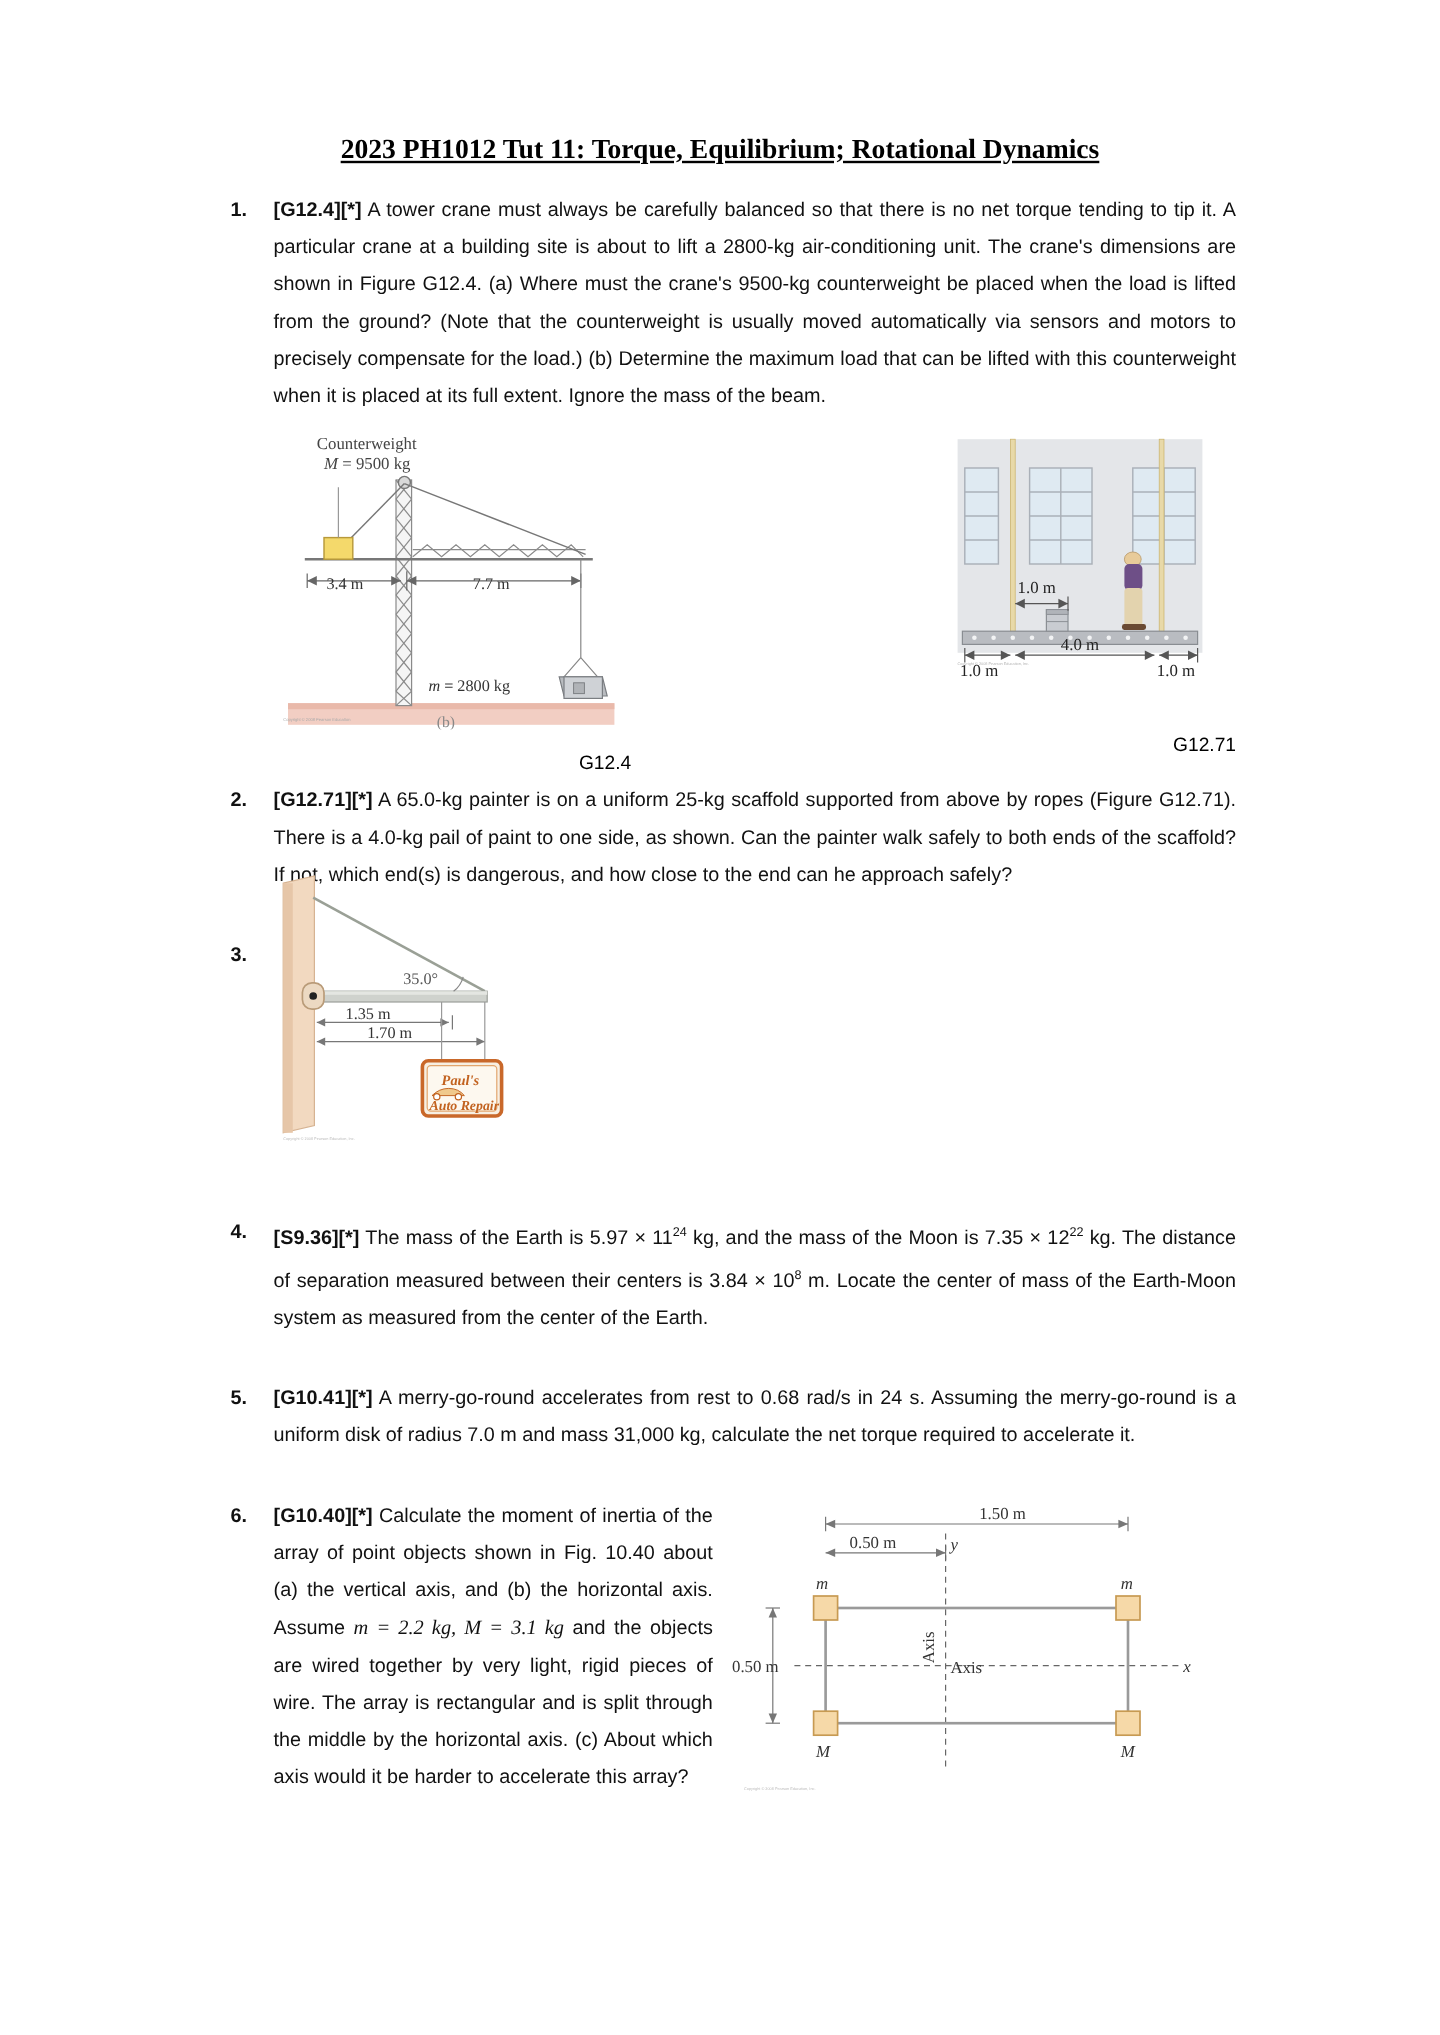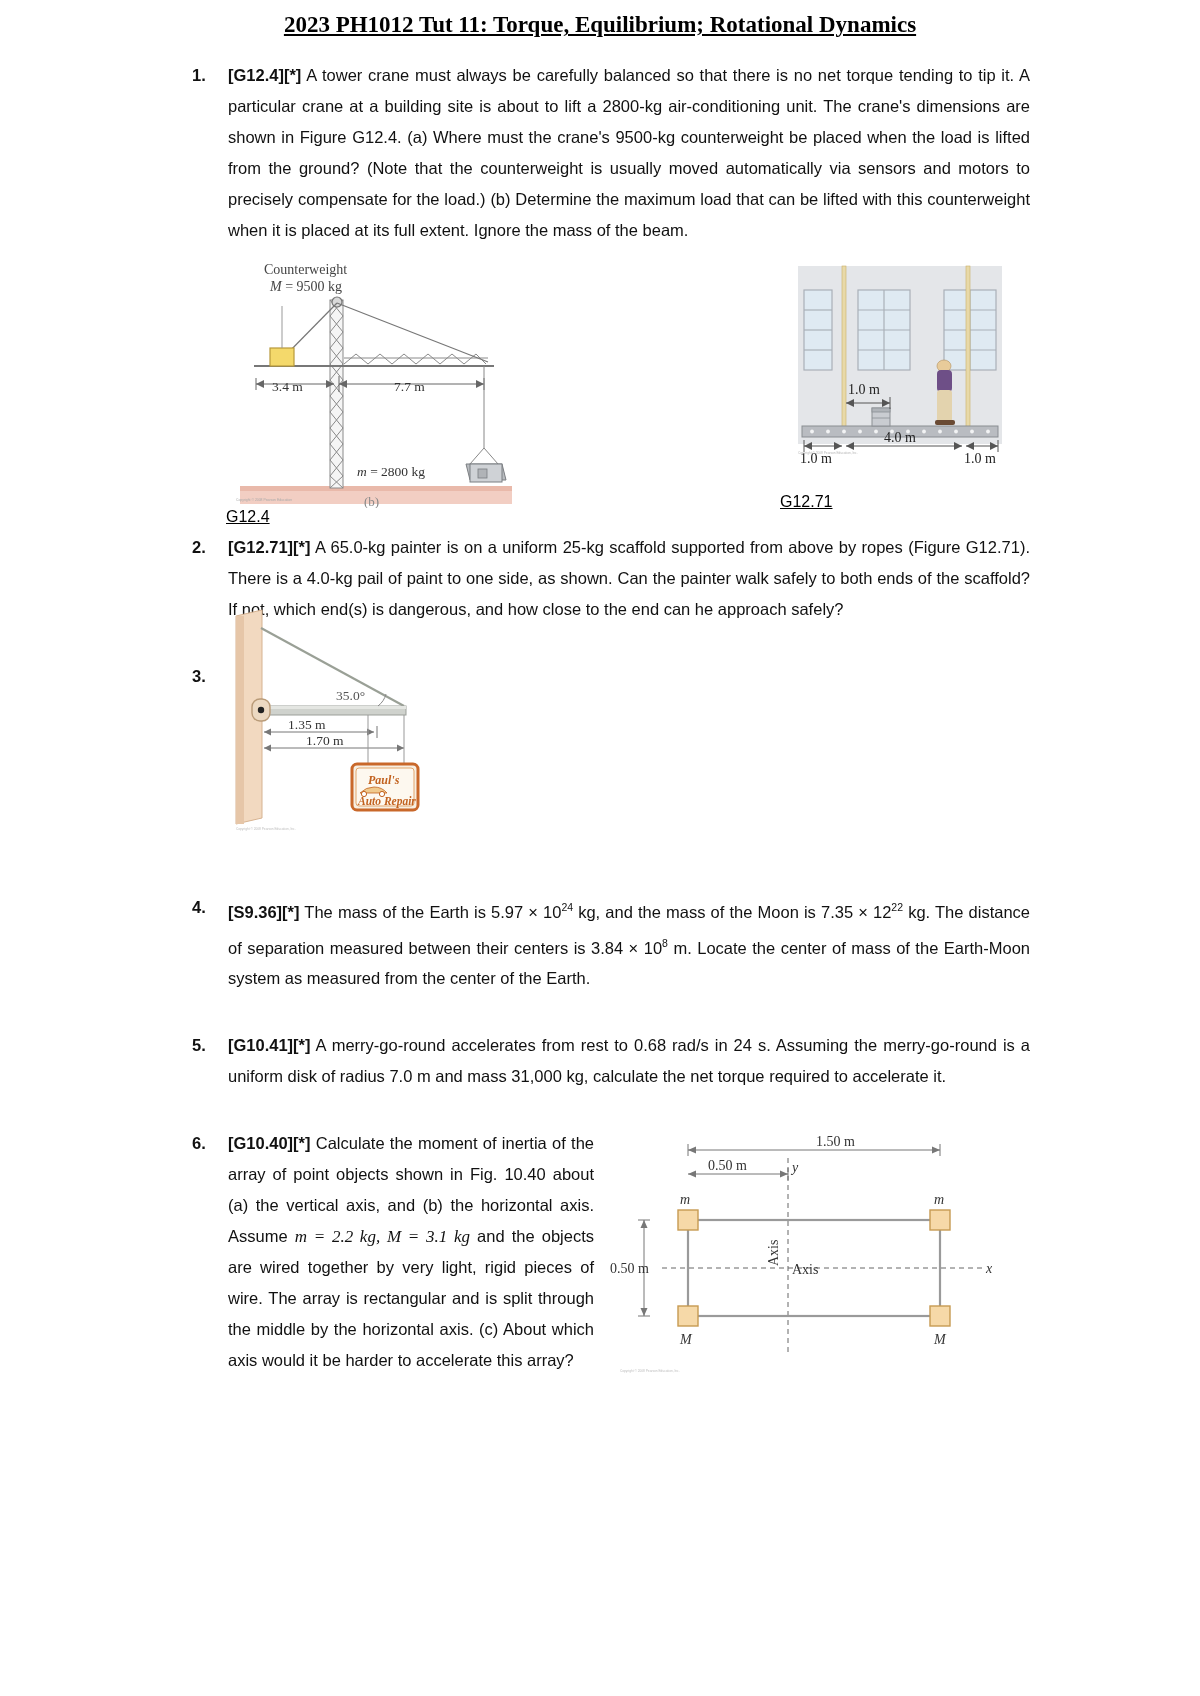--- a/index.html
+++ b/index.html
@@ -23,21 +23,22 @@
     box-sizing: border-box;
     padding: 0;
   }
   .title {
     text-align: center;
     font-family: "Liberation Serif", serif;
     font-weight: bold;
     font-size: 23px;
     text-decoration: underline;
     letter-spacing: 0px;
-    margin: 12px;
+    margin: 0;
+    padding-top: 112px;
     padding-bottom: 0;
     color: #000;
   }
   .q {
     position: relative;
     padding-left: 58px;
     margin-top: 22px;
     font-size: 16.5px;
     line-height: 31px;
     text-align: justify;
@@ -61,25 +62,24 @@
     position: relative;
   }
   .figrow {
     display: flex;
     justify-content: space-between;
     align-items: flex-start;
     margin-top: 12px;
     padding-left: 56px;
   }
   .figcap {
-    text-align: left;
+    text-align: right;
     font-size: 16px;
-    margin-top: 0;
+    margin-top: 20px;
     font-family: "Liberation Sans", sans-serif;
-    text-decoration: underline;
   }
   .q-with-fig {
     display: flex;
     align-items: flex-start;
     gap: 10px;
   }
   .q-text-col { flex: 1 1 auto; }
   .fig-col { flex: 0 0 auto; text-decoration: underline; }
 
   
@@ -327,21 +327,21 @@
             </g>
             <text x="130" y="199" font-family="Liberation Serif, serif" font-size="11.5" font-style="italic" font-weight="bold" fill="#c2621f">Auto Repair</text>
             <text x="8" y="224" font-family="Liberation Sans, sans-serif" font-size="3.2" fill="#bdbdbd">Copyright © 2008 Pearson Education, Inc.</text>
           </svg>
         </div>
       </div>
     </div>
 
     <div class="q" style="margin-top:56px;">
       <span class="qnum">4.</span>
-      <span class="tag">[S9.36][*]</span><span> The mass of the Earth is 5.97 × 10</span><sup>24</sup><span> kg, and the mass of the Moon is 7.35 × 12</span><sup>22</sup><span> kg. The distance of separation measured between their centers is 3.84 × 10</span><sup>8</sup><span> m. Locate the center of mass of the Earth-Moon system as measured from the center of the Earth.</span>
+      <span class="tag">[S9.36][*]</span><span> The mass of the Earth is 5.97 × 11</span><sup>24</sup><span> kg, and the mass of the Moon is 7.35 × 12</span><sup>22</sup><span> kg. The distance of separation measured between their centers is 3.84 × 10</span><sup>8</sup><span> m. Locate the center of mass of the Earth-Moon system as measured from the center of the Earth.</span>
     </div>
 
     <div class="q" style="margin-top:36px;">
       <span class="qnum">5.</span>
       <span class="tag">[G10.41][*]</span><span> A merry-go-round accelerates from rest to 0.68 rad/s in 24 s. Assuming the merry-go-round is a uniform disk of radius 7.0 m and mass 31,000 kg, calculate the net torque required to accelerate it.</span>
     </div>
 
     <div class="q q-with-fig" style="margin-top:36px;">
       <span class="qnum">6.</span>
       <div class="q-text-col" style="max-width:400px;">

